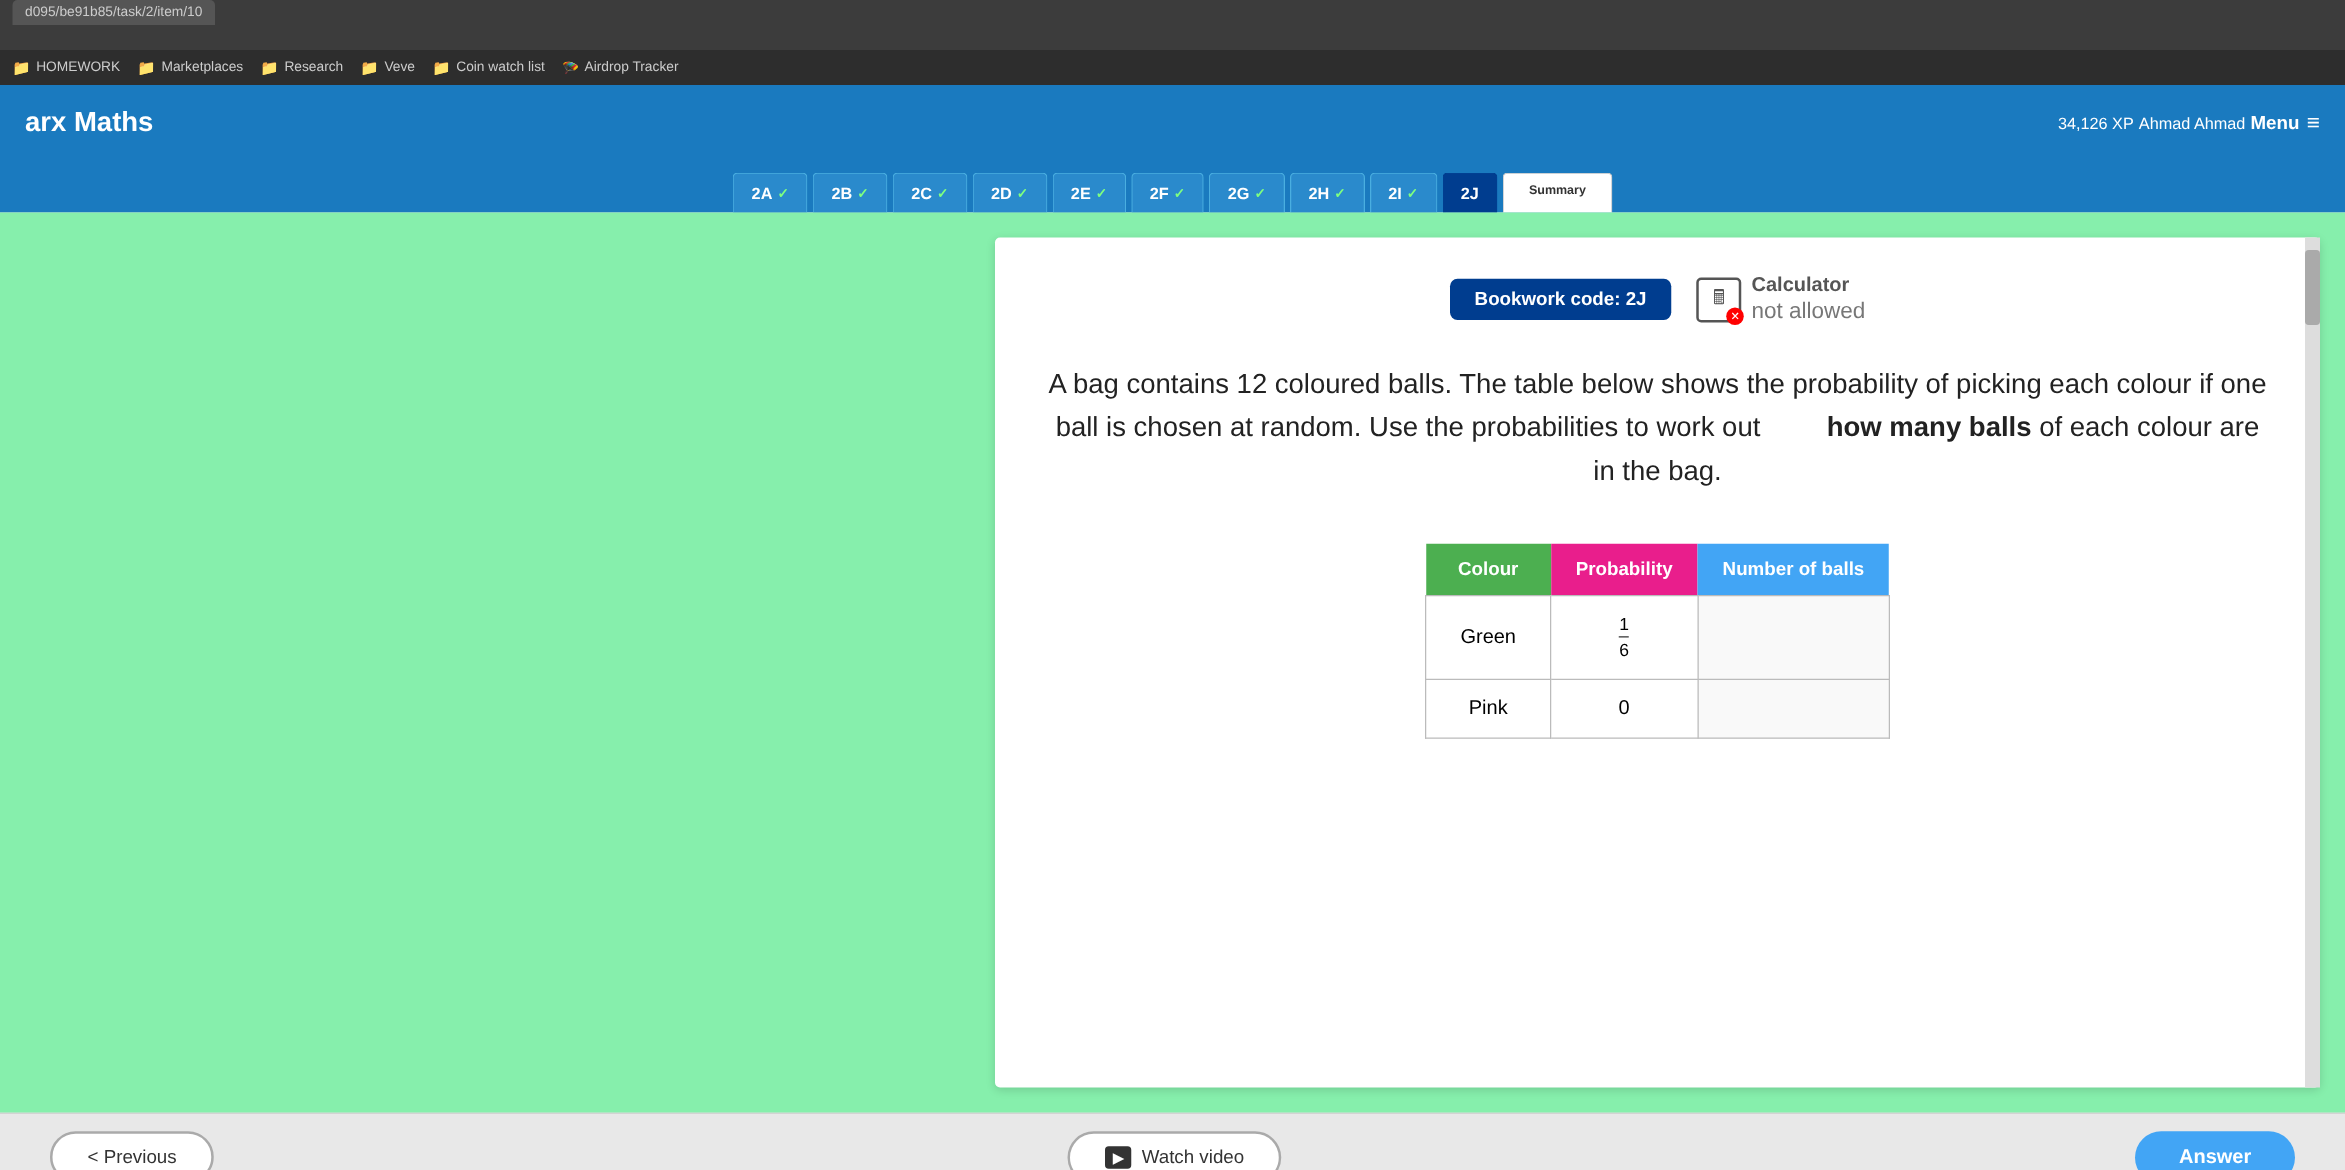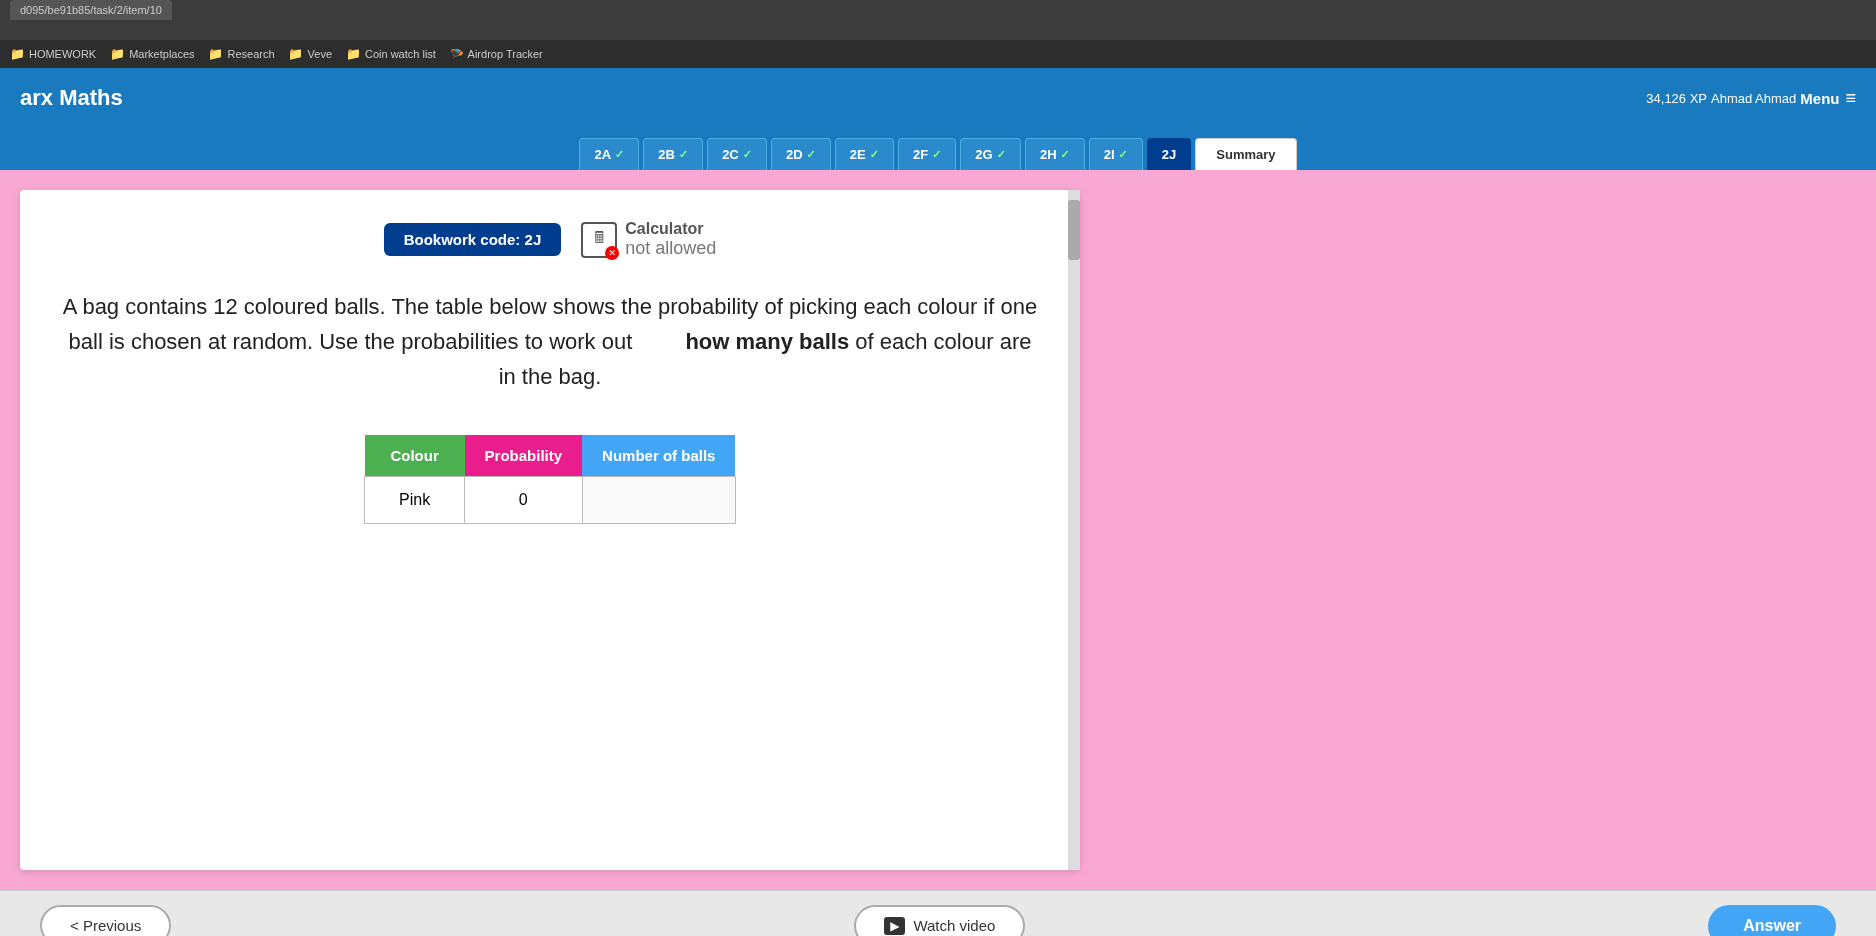--- a/index.html
+++ b/index.html
@@ -100,33 +100,33 @@
     .nav-tab.active {
       background: #003d8f;
       border-color: #003d8f;
     }
     .nav-tab .check { color: #7fff7f; font-size: 11px; }
     .nav-tab-summary {
       background: white;
       color: #333;
       padding: 8px 20px;
       border-radius: 4px 4px 0 0;
-      font-size: 13px;
+      font-size: 10px;
       font-weight: bold;
       cursor: pointer;
       border: 1px solid #ccc;
       border-bottom: none;
     }
 
     
     .main-content {
-      background: #f9a8d4;
+      background: #86efac;
       min-height: calc(936px - 40px - 28px - 60px - 50px - 70px);
       display: flex;
-      justify-content: flex-start;
+      justify-content: flex-end;
       padding: 20px;
       position: relative;
     }
     .content-card {
       background: white;
       width: 1060px;
       min-height: 680px;
       border-radius: 4px;
       padding: 30px 40px;
       position: relative;
@@ -419,20 +419,30 @@
             <th class="th-prob">Probability</th>
             <th class="th-number" style="min-width:110px;">
               <span>Number of balls</span>
             </th>
           </tr>
         </thead>
         <tbody>
 
 
 
+          <tr>
+            <td>Green</td>
+            <td>
+              <span class="fraction">
+                <span class="num">1</span>
+                <span class="den">6</span>
+              </span>
+            </td>
+            <td style="background:#f9f9f9;"></td>
+          </tr>
 
           <tr>
             <td>Pink</td>
             <td>0</td>
             <td style="background:#f9f9f9;"></td>
           </tr>
         </tbody>
       </table>
     </div>
 

